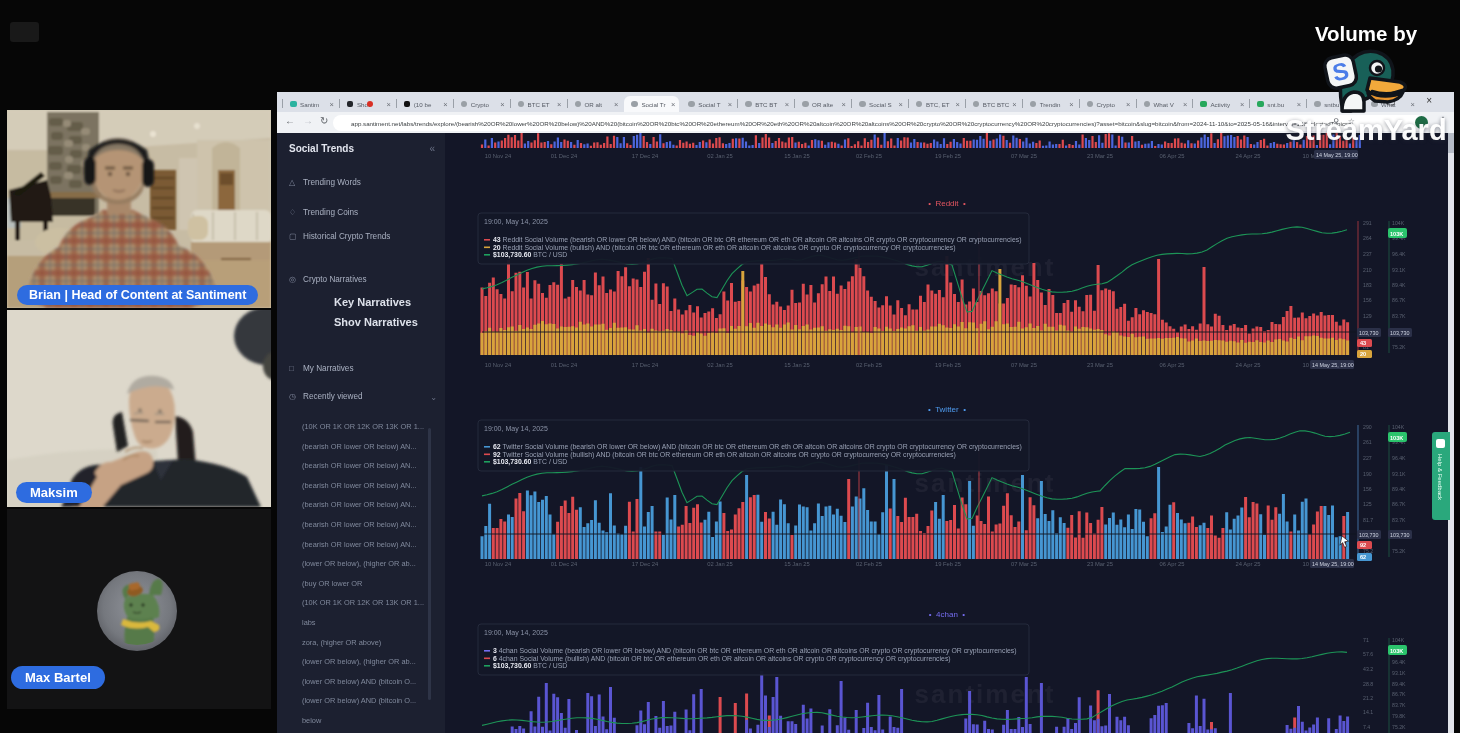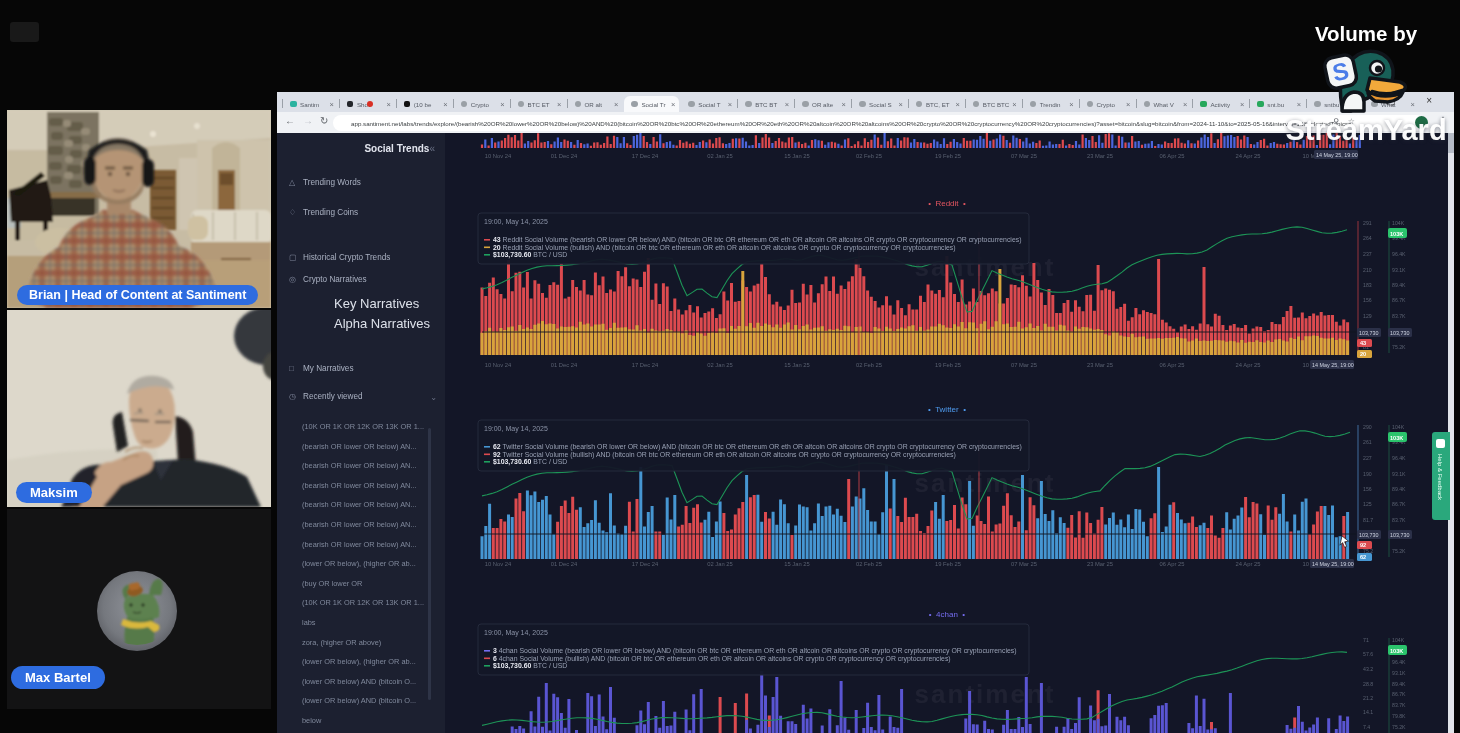--- a/index.html
+++ b/index.html
@@ -16,25 +16,25 @@
 .dot { position:absolute; left:27px; top:5px; width:6px; height:6px; background:#d93025; border-radius:50%; }
 .tsep { position:absolute; top:7px; width:1px; height:9px; background:#9aa0a8; }
 #wctl { position:absolute; right:4px; top:3px; font-size:10px; color:#333; letter-spacing:14px; }
 #urlbar { position:absolute; left:0; top:20px; width:1177px; height:21px; background:#f0f2f5; }
 #urlbar .nav { position:absolute; top:3px; font-size:10px; color:#5f6368; }
 #urlfield { position:absolute; left:56px; top:2.5px; width:1092px; height:16px; background:#fff; border-radius:8px; }
 #urltext { position:absolute; left:18px; top:5px; font-size:6.2px; color:#3c4043; white-space:nowrap; width:1000px; overflow:hidden; }
 #avatar-chrome { position:absolute; right:26px; top:3.5px; width:13px; height:13px; border-radius:50%; background:#1e6b45; color:#fff; font-size:8px; text-align:center; line-height:15px; }
 #content { position:absolute; left:0; top:41px; width:1177px; height:600px; background:#131627; }
 #sidebar { position:absolute; left:0; top:0; width:168px; height:600px; background:#1c2030; }
-.st-title { position:absolute; left:12px; top:10px; font-size:10px; font-weight:bold; color:#e2e5ee; width:146px;text-align:right; }
+.st-title { position:absolute; left:12px; top:10px; font-size:10px; font-weight:bold; color:#e2e5ee; width:146px; }
 .coll { float:right; color:#6a7185; font-weight:normal; }
 .m { position:absolute; left:12px; font-size:8.2px; color:#aab1c2; width:150px; }
 .ic { display:inline-block; width:14px; color:#7d8498; font-size:8px; }
-.sub { position:absolute; left:26px; font-size:13px; font-weight:normal; color:#dde1ea;padding-left:31px; }
+.sub { position:absolute; left:26px; font-size:11px; font-weight:bold; color:#dde1ea;padding-left:31px; }
 .chev { position:absolute; right:2px; color:#6a7185; }
 .li { position:absolute; left:25px; font-size:7.4px; color:#80899c; white-space:nowrap; }
 #sscroll { position:absolute; left:151px; top:295px; width:3px; height:272px; background:#2e3447; border-radius:2px; }
 #vscroll { position:absolute; left:1171px; top:41px; width:6px; height:600px; background:#e2e4ea; }
 #vthumb { position:absolute; left:0; top:0; width:6px; height:20px; background:#b6bcc6; }
 .sect { font-size:8px; }
 .ax { font-size:5.8px; fill:#596070; }
 .ax2 { font-size:5.2px; fill:#596070; }
 .tt-date { font-size:7px; fill:#8b93a7; }
 .tt-b { font-size:6.9px; fill:#e8eaf2; font-weight:bold; }
@@ -339,24 +339,24 @@
           <span class="nav" style="right:70px;top:2px;font-size:8px">☆</span>
    </div>
    <div id="avatar-chrome"></div>
    <span class="nav" style="right:6px">⋮</span>
  </div>
  <div id="content">
    <div id="sidebar">
           <div class="st-title">Social Trends <span class="coll">«</span></div>
           <div class="m" style="top:45px"><span class="ic">△</span>Trending Words</div>
           <div class="m" style="top:75px"><span class="ic">♢</span>Trending Coins</div>
-          <div class="m" style="top:120px"><span class="ic">▢</span>Historical Crypto Trends</div>
+          <div class="m" style="top:99px"><span class="ic">▢</span>Historical Crypto Trends</div>
           <div class="m" style="top:142px"><span class="ic">◎</span>Crypto Narratives</div>
           <div class="sub" style="top:163px">Key Narratives</div>
-          <div class="sub" style="top:183px">Alpha Narratives</div>
+          <div class="sub" style="top:183px">Shov Narratives</div>
           <div class="m" style="top:231px"><span class="ic">□</span>My Narratives</div>
           <div class="m" style="top:259px"><span class="ic">◷</span>Recently viewed <span class="chev">⌄</span></div>
           <div class="li" style="top:289px">(10K OR 1K OR 12K OR 13K OR 1...</div>
           <div class="li" style="top:308.6px">(bearish OR lower OR below) AN...</div>
           <div class="li" style="top:328.20000000000005px">(bearish OR lower OR below) AN...</div>
           <div class="li" style="top:347.80000000000007px">(bearish OR lower OR below) AN...</div>
           <div class="li" style="top:367.4000000000001px">(bearish OR lower OR below) AN...</div>
           <div class="li" style="top:387.0000000000001px">(bearish OR lower OR below) AN...</div>
           <div class="li" style="top:406.60000000000014px">(bearish OR lower OR below) AN...</div>
           <div class="li" style="top:426.20000000000016px">(lower OR below), (higher OR ab...</div>

